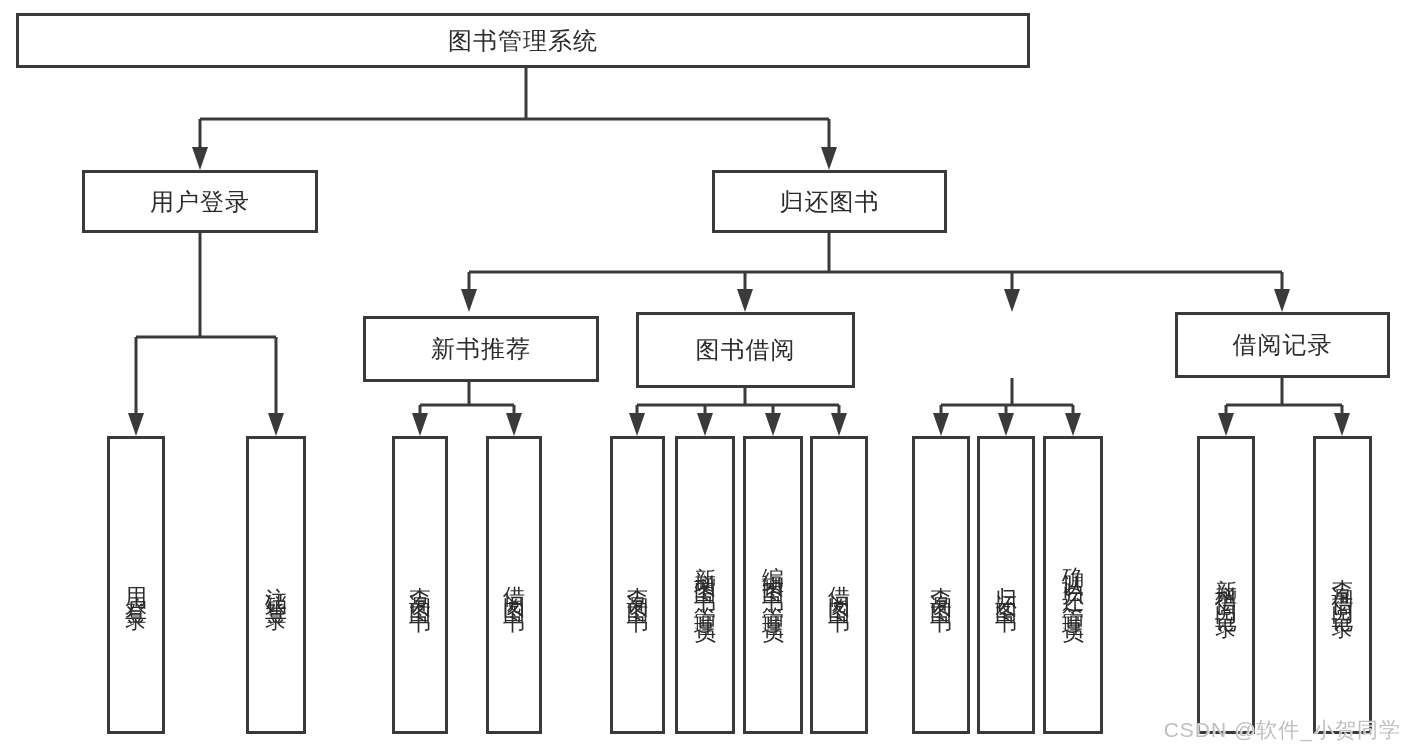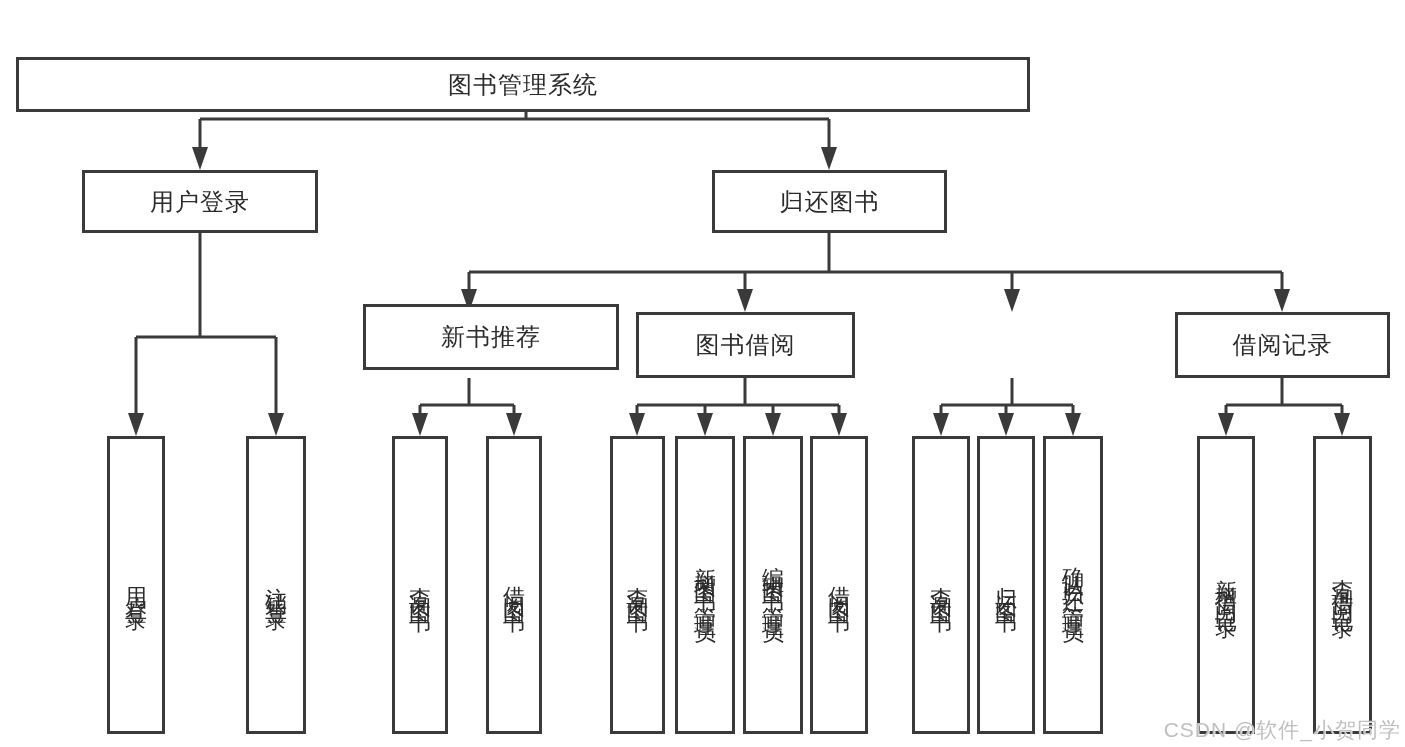--- a/index.html
+++ b/index.html
@@ -91,27 +91,27 @@
     <path class="line" d="M1012 378 L1012 405 M941 405 L1073 405 M941 405 L941 417 M1006 405 L1006 417 M1073 405 L1073 417"></path>
     <polygon class="arrow" points="933,413 949,413 941,436"></polygon>
     <polygon class="arrow" points="998,413 1014,413 1006,436"></polygon>
     <polygon class="arrow" points="1065,413 1081,413 1073,436"></polygon>
 
     <path class="line" d="M1282 378 L1282 405 M1226 405 L1342 405 M1226 405 L1226 417 M1342 405 L1342 417"></path>
     <polygon class="arrow" points="1218,413 1234,413 1226,436"></polygon>
     <polygon class="arrow" points="1334,413 1350,413 1342,436"></polygon>
   </svg>
 
-  <div class="node" style="left:16px; top:13px; width:1014px; height:55px;margin-top:44px;">图书管理系统</div>
+  <div class="node" style="left:16px; top:13px; width:1014px; height:55px;">图书管理系统</div>
 
   <div class="node" style="left:82px; top:170px; width:236px; height:63px;">用户登录</div>
   <div class="node" style="left:712px; top:170px; width:235px; height:63px;">归还图书</div>
 
-  <div class="node" style="left:363px; top:304px; width:256px; height:66px;">新书推荐</div>
-  <div class="node" style="left:636px; top:312px; width:219px; height:66px;">图书借阅</div>
+  <div class="node" style="left:363px; top:316px; width:236px; height:66px;">新书推荐</div>
+  <div class="node" style="left:636px; top:312px; width:219px; height:76px;">图书借阅</div>
   <div class="node" style="left:1175px; top:312px; width:215px; height:66px;">借阅记录</div>
 
   <div class="node leaf" style="left:107px; top:436px; width:58px; height:298px;">
     <span class="vtext">用户登录</span>
   </div>
   <div class="node leaf" style="left:246px; top:436px; width:60px; height:298px;">
     <span class="vtext">注销登录</span>
   </div>
 
   <div class="node leaf" style="left:392px; top:436px; width:56px; height:298px;">

